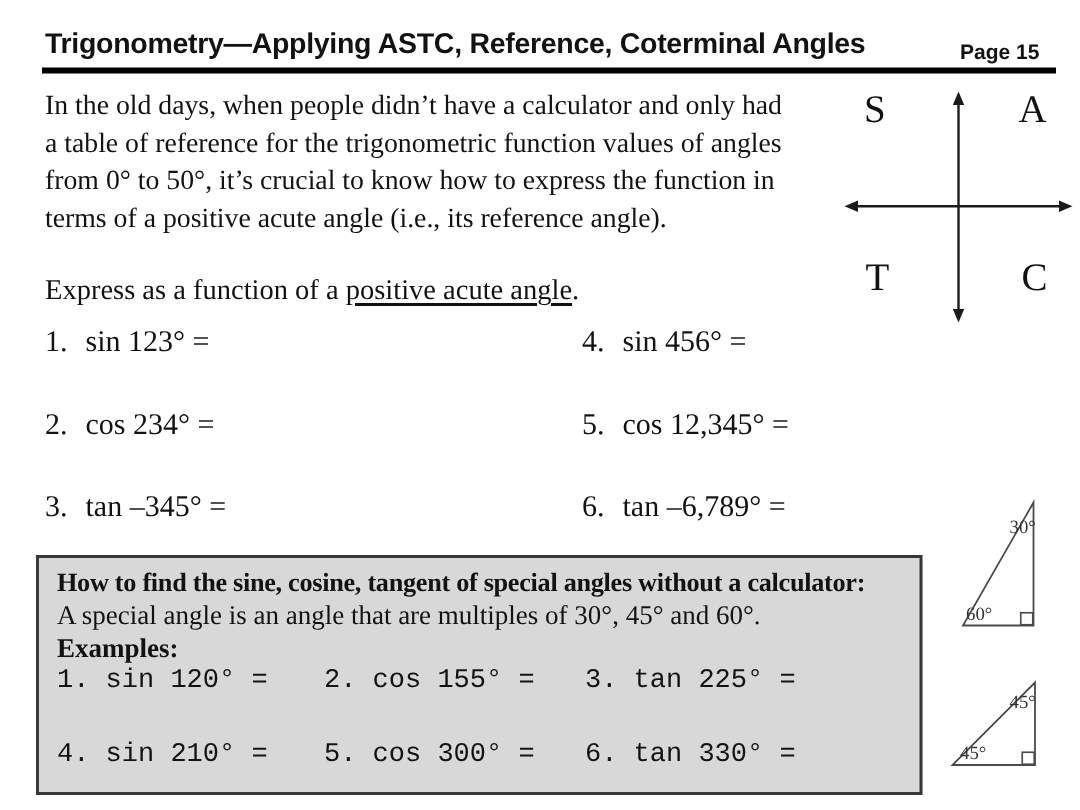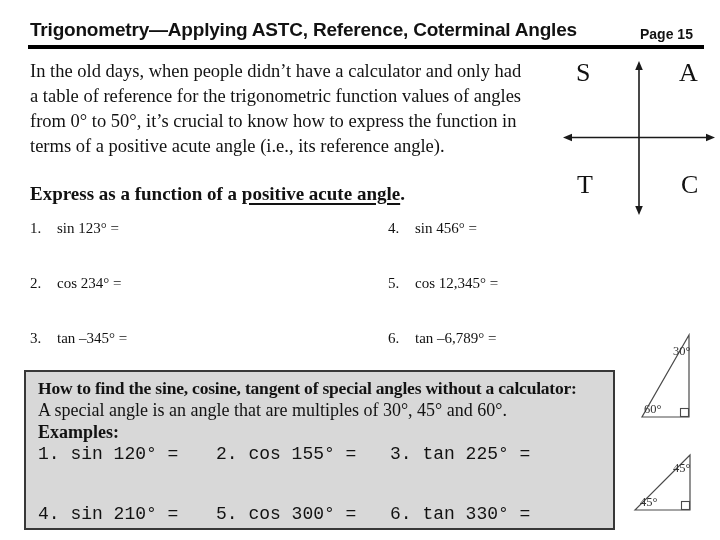--- a/index.html
+++ b/index.html
@@ -46,53 +46,53 @@
     font-family:"Liberation Serif", serif;
   }
   .q-s{left:16px;top:2px;}
   .q-a{left:119px;top:2px;}
   .q-t{left:17px;top:114px;}
   .q-c{left:121px;top:114px;}
 
   
   .express{
     left:30px;top:183px;
-    font-size:19px;font-weight:bold;white-space:nowrap;text-align:right;
+    font-size:19px;font-weight:normal;white-space:nowrap;text-align:right;
   }
   .express .ul{
     text-decoration:underline;
     text-decoration-thickness:1.5px;
     text-underline-offset:3px;
   }
 
   
   .prob-col{width:330px;}
   .col1{left:30px;top:216px;}
   .col2{left:388px;top:216px;}
   .prob{
-    font-size:15px;line-height:24px;
+    font-size:20px;line-height:24px;
     margin-bottom:31px;white-space:nowrap;
   }
   .pnum{display:inline-block;width:27px;}
 
   
   .graybox{
     left:24px;top:370px;width:566px;height:146px;
     background:var(--box-fill,#d8d8d8);
     border:2px solid var(--box-border,#383838);
     padding:5px 9px 5px 12px;
     font-size:18px;line-height:22px;
   }
   .box-heading{font-weight:bold;font-size:17.5px;letter-spacing:-0.2px;white-space:nowrap;}
   .box-def{white-space:nowrap;}
   .box-examples-label{font-weight:bold;}
   .ex-row{display:flex;white-space:nowrap;font-family:Liberation Mono, monospace;}
   .ex-row .ex-cell{width:178px;}
   .ex-row .ex-cell:nth-child(2){width:174px;}
-  .ex-row2{margin-top:38px;}
+  .ex-row2{margin-top:27px;}
 
   
   .tri{position:absolute;}
   .tri-1{left:628px;top:323px;width:75px;height:102px;}
   .tri-2{left:623px;top:443px;width:80px;height:78px;}
   .tri svg{position:absolute;left:0;top:0;}
   .angle-label{
     position:absolute;
     font-size:12.5px;line-height:13px;
     color:#333;white-space:nowrap;

